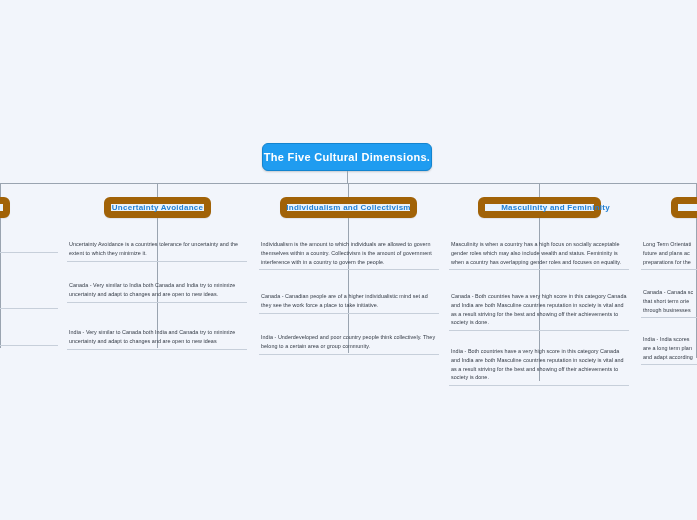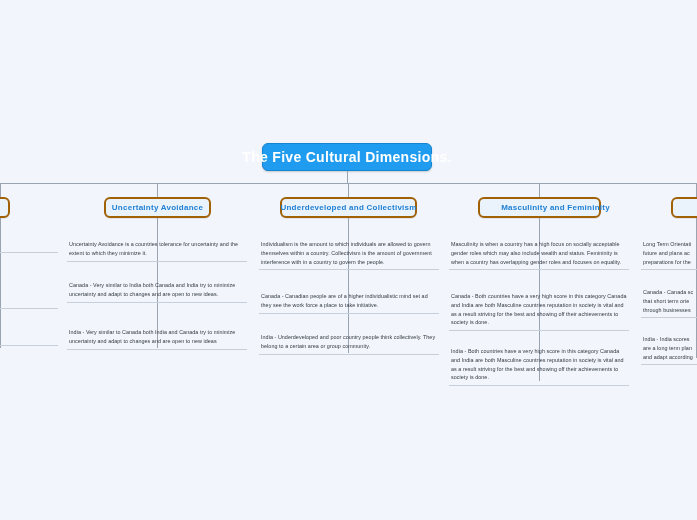--- a/index.html
+++ b/index.html
@@ -34,33 +34,33 @@
     border: 1px solid #1384cf;
     border-radius: 6px;
     box-sizing: border-box;
     display: flex;
     align-items: center;
     justify-content: center;
     box-shadow: 0 1px 2px rgba(0,0,0,0.18);
   }
   .root-node .root-label {
     color: #ffffff;
-    font-size: 14px;
+    font-size: 11px;
     font-weight: bold;
     letter-spacing: 0.3px;
     white-space: nowrap;
   }
 
   
   .branch-node {
     position: absolute;
     top: 197px;
     height: 21px;
     background: #eaf3fc;
-    border: 2px solid #a16207;
+    border: 7px solid #a16207;
     border-radius: 6px;
     box-sizing: border-box;
     display: flex;
     align-items: center;
     justify-content: center;
     box-shadow: 0 1px 1px rgba(0,0,0,0.07);
   }
   .branch-node .branch-label {
     color: #1f7fd4;
     font-size: 8px;
@@ -149,21 +149,21 @@
     <span class="leaf-text">Canada - Very similar to India both Canada and India try to minimize uncertainty and adapt to changes and are open to new ideas.</span>
     <span class="leaf-rule"></span>
   </div>
   <div class="leaf" style="left:67px; top:328px; width:180px;">
     <span class="leaf-text">India - Very similar to Canada both India and Canada try to minimize uncertainty and adapt to changes and are open to new ideas</span>
     <span class="leaf-rule"></span>
   </div>
 
   <div class="vline" style="left:348px; top:183px; height:14px;"></div>
   <div class="branch-node" style="left:280px; width:137px;">
-    <span class="branch-label">Underdeveloped and Collectivism</span>
+    <span class="branch-label">Individualism and Collectivism</span>
   </div>
   <div class="vline" style="left:348px; top:218px; height:135px;"></div>
 
   <div class="leaf" style="left:259px; top:240px; width:180px;">
     <span class="leaf-text">Individualism is the amount to which individuals are allowed to govern themselves within a country. Collectivism is the amount of government interference with in a country to govern the people.</span>
     <span class="leaf-rule"></span>
   </div>
   <div class="leaf" style="left:259px; top:292px; width:180px;">
     <span class="leaf-text">Canada - Canadian people are of a higher individualistic mind set ad they see the work force a place to take initiative.</span>
     <span class="leaf-rule"></span>

